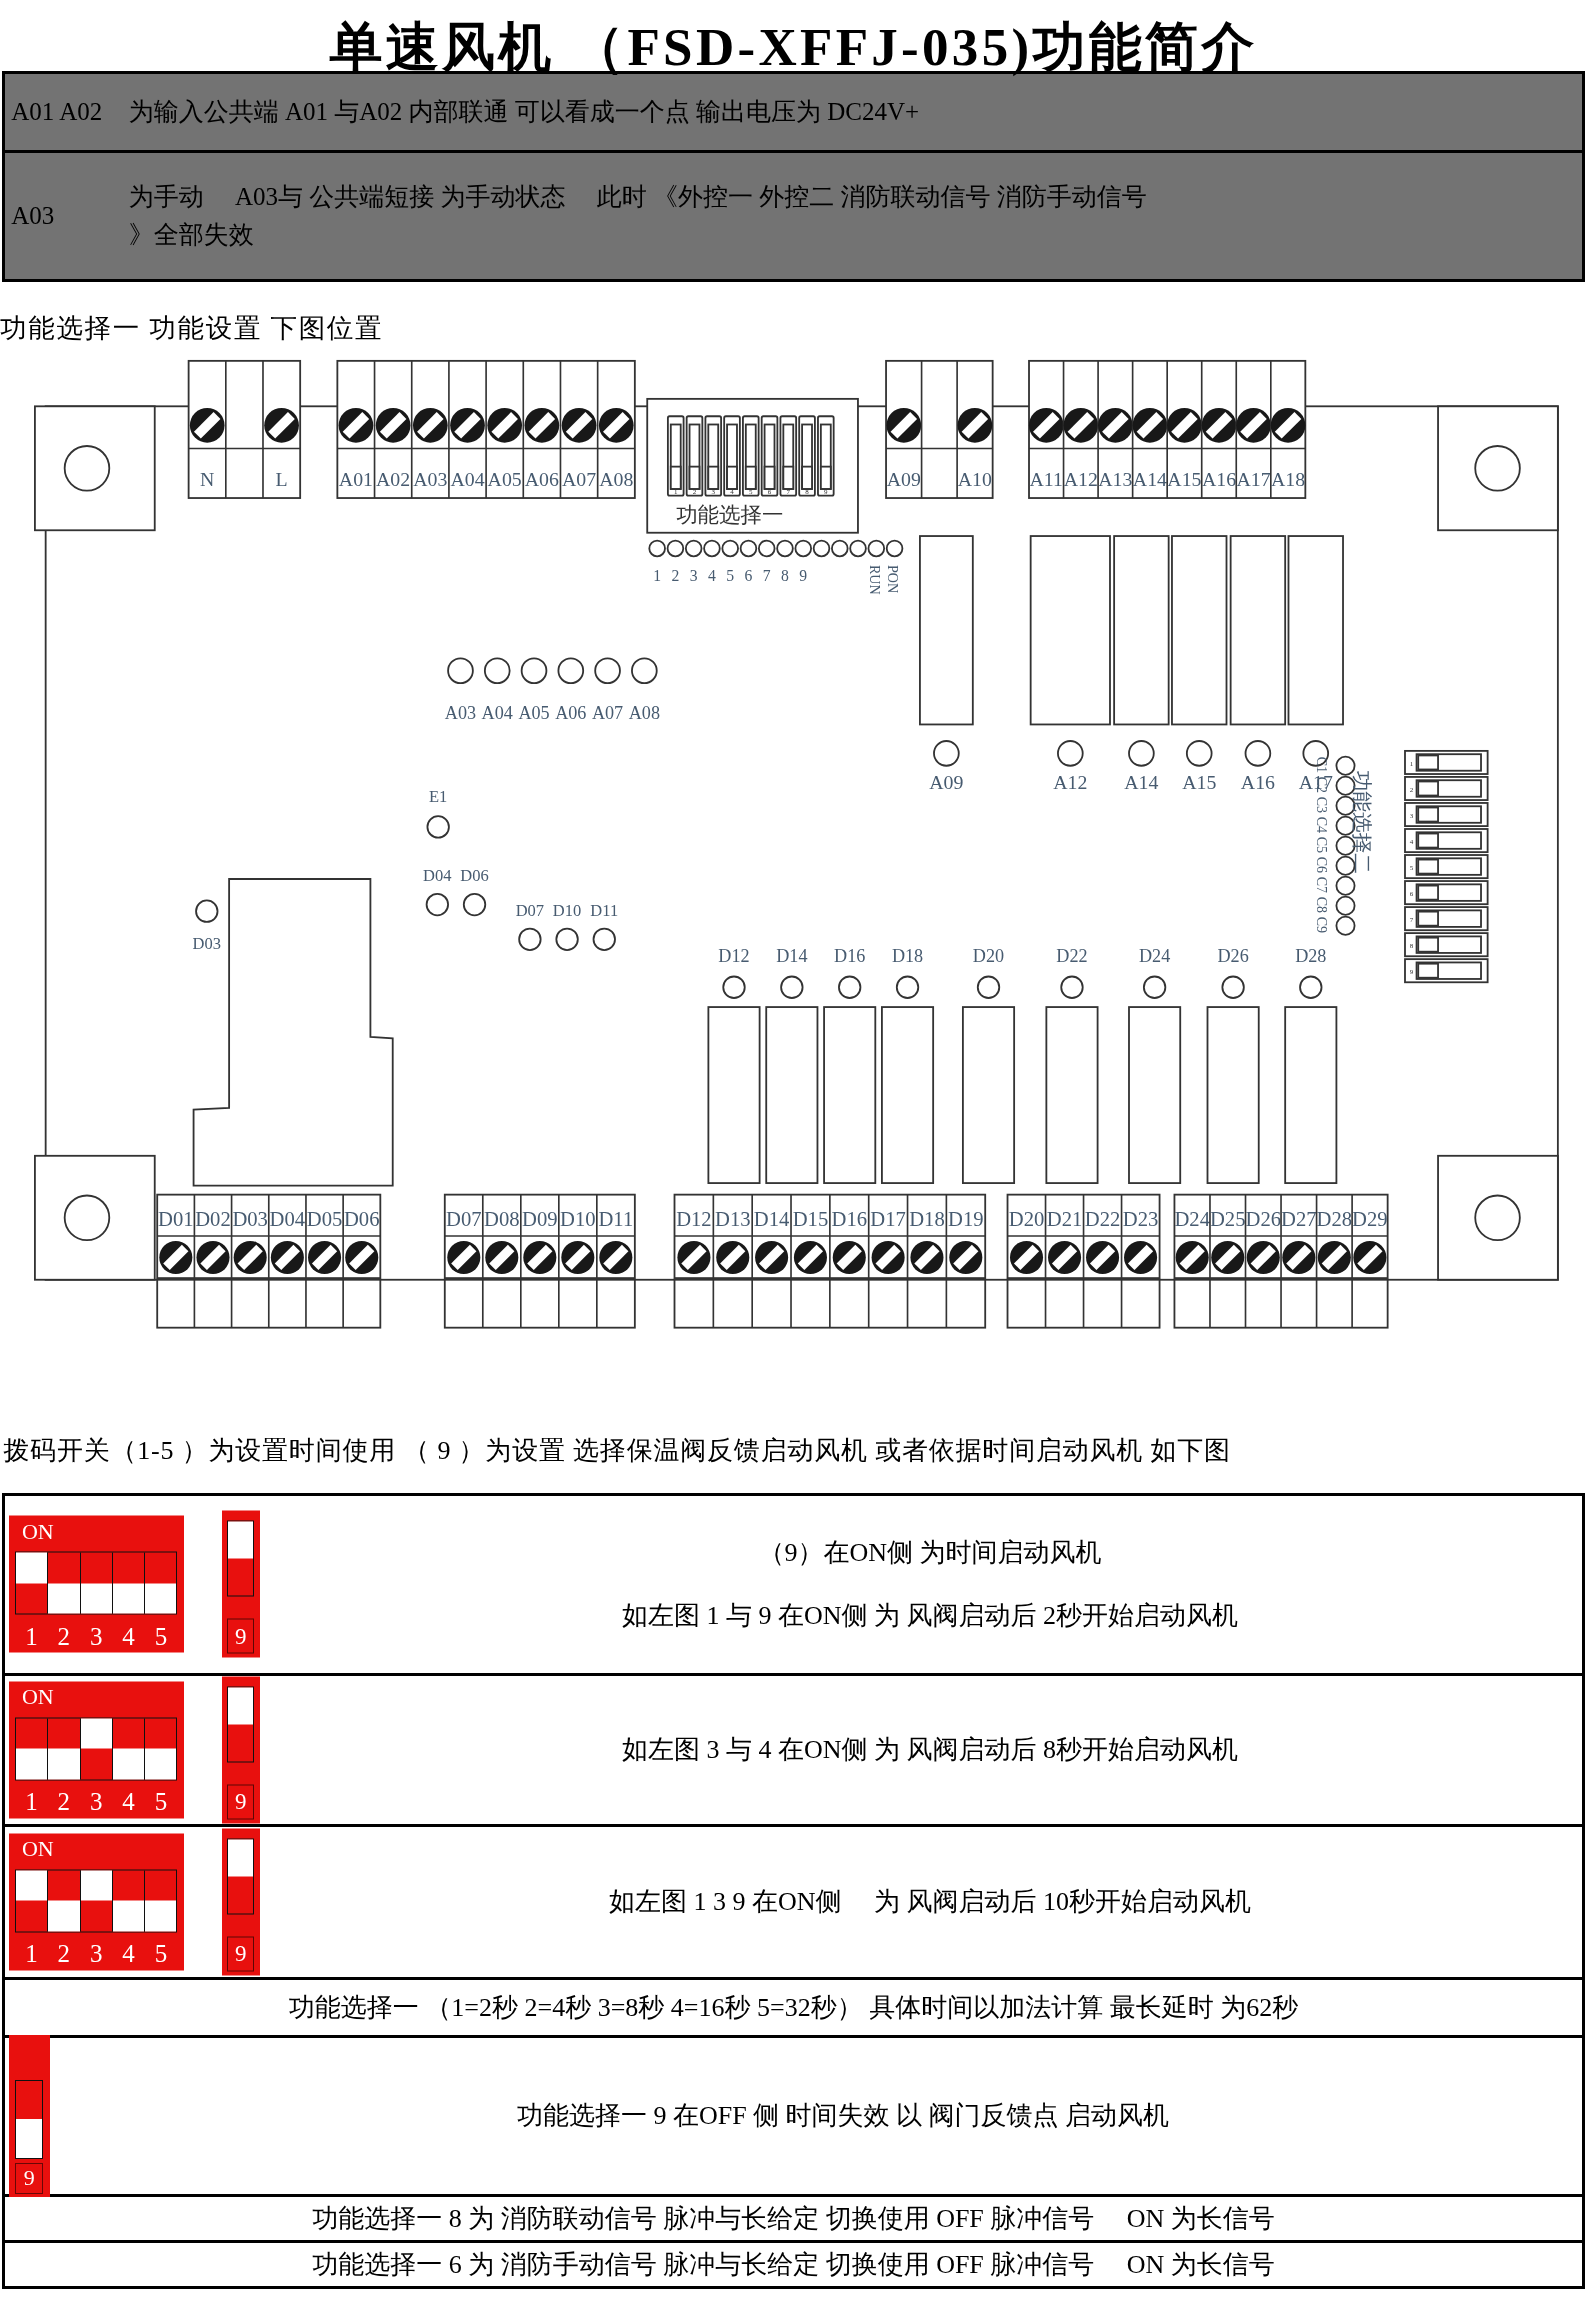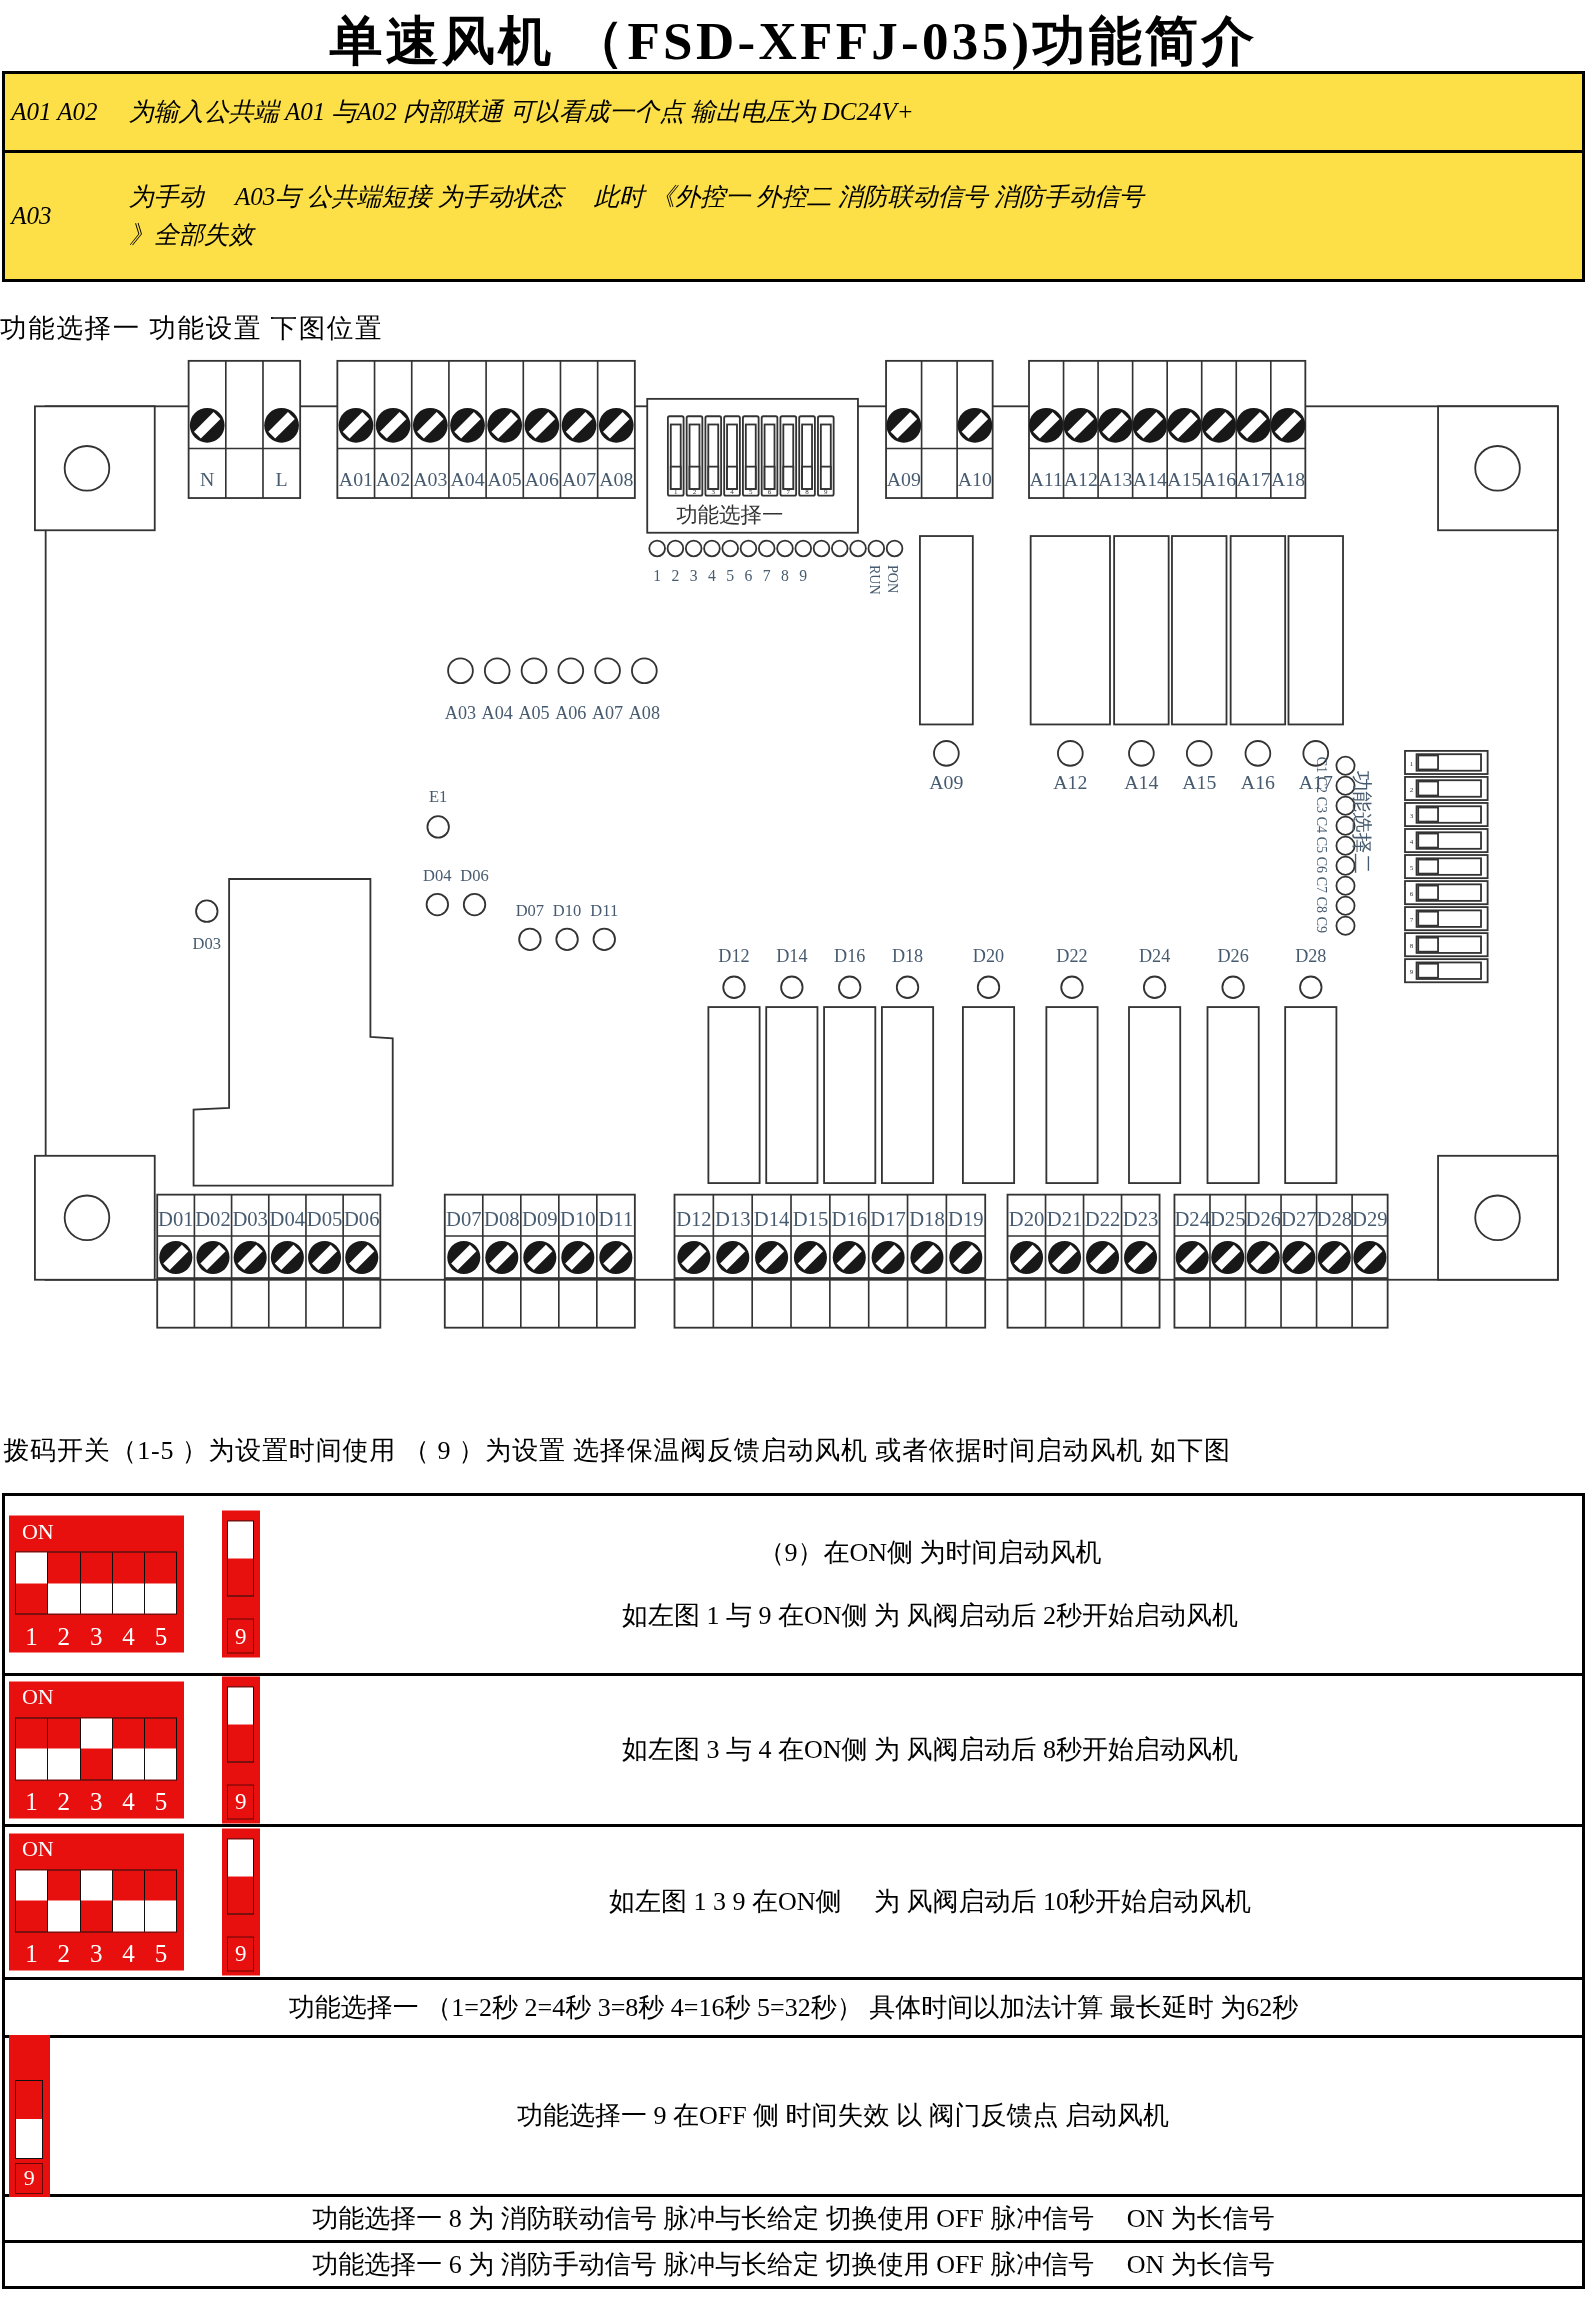--- a/index.html
+++ b/index.html
@@ -4,24 +4,24 @@
 <style>
   :root{ --red:#e8100e; --line:#333; --lbl:#475b70; }
   *{box-sizing:border-box; margin:0; padding:0;}
   html,body{background:#fff;}
   body{
     width:1587px; height:2319px; overflow:hidden;
     font-family:"Liberation Serif","DejaVu Serif",serif; color:#000;
   }
   .title{
     text-align:center; font-size:53px; font-weight:600;
-    letter-spacing:3.3px; padding-top:6px; height:69px;
+    letter-spacing:3.3px; padding-top:12px; height:69px;
   }
   
-  .info-table{ border:3.3px solid #000; margin:1.7px 1.7px 0 1.7px; background:#fde047;font-style:italic;}
+  .info-table{ border:3.3px solid #000; margin:1.7px 1.7px 0 1.7px; background:#737373;}
   .info-row{ display:flex; align-items:center; border-bottom:3.3px solid #000;}
   .info-row:last-child{ border-bottom:none;}
   .info-row.r1{ height:79px;}
   .info-row.r2{ height:126px;}
   .info-term{ width:124px; flex:none; font-size:25px; padding-left:6.6px;}
   .info-desc{ font-size:25px; line-height:1.5;}
   
   .board-caption{ font-size:26.5px; margin-top:28px; letter-spacing:1.7px;}
   
   .board-wrap{ margin-top:13.2px; }

